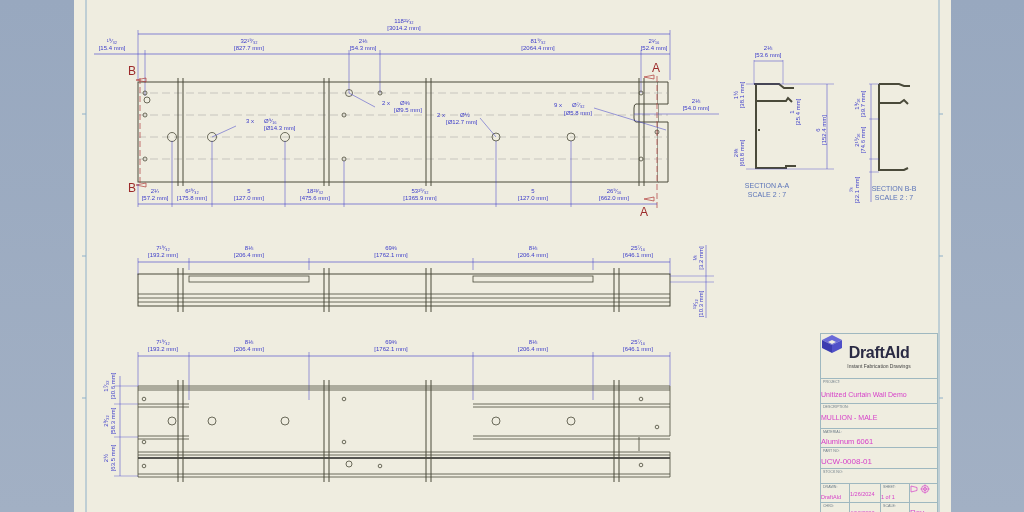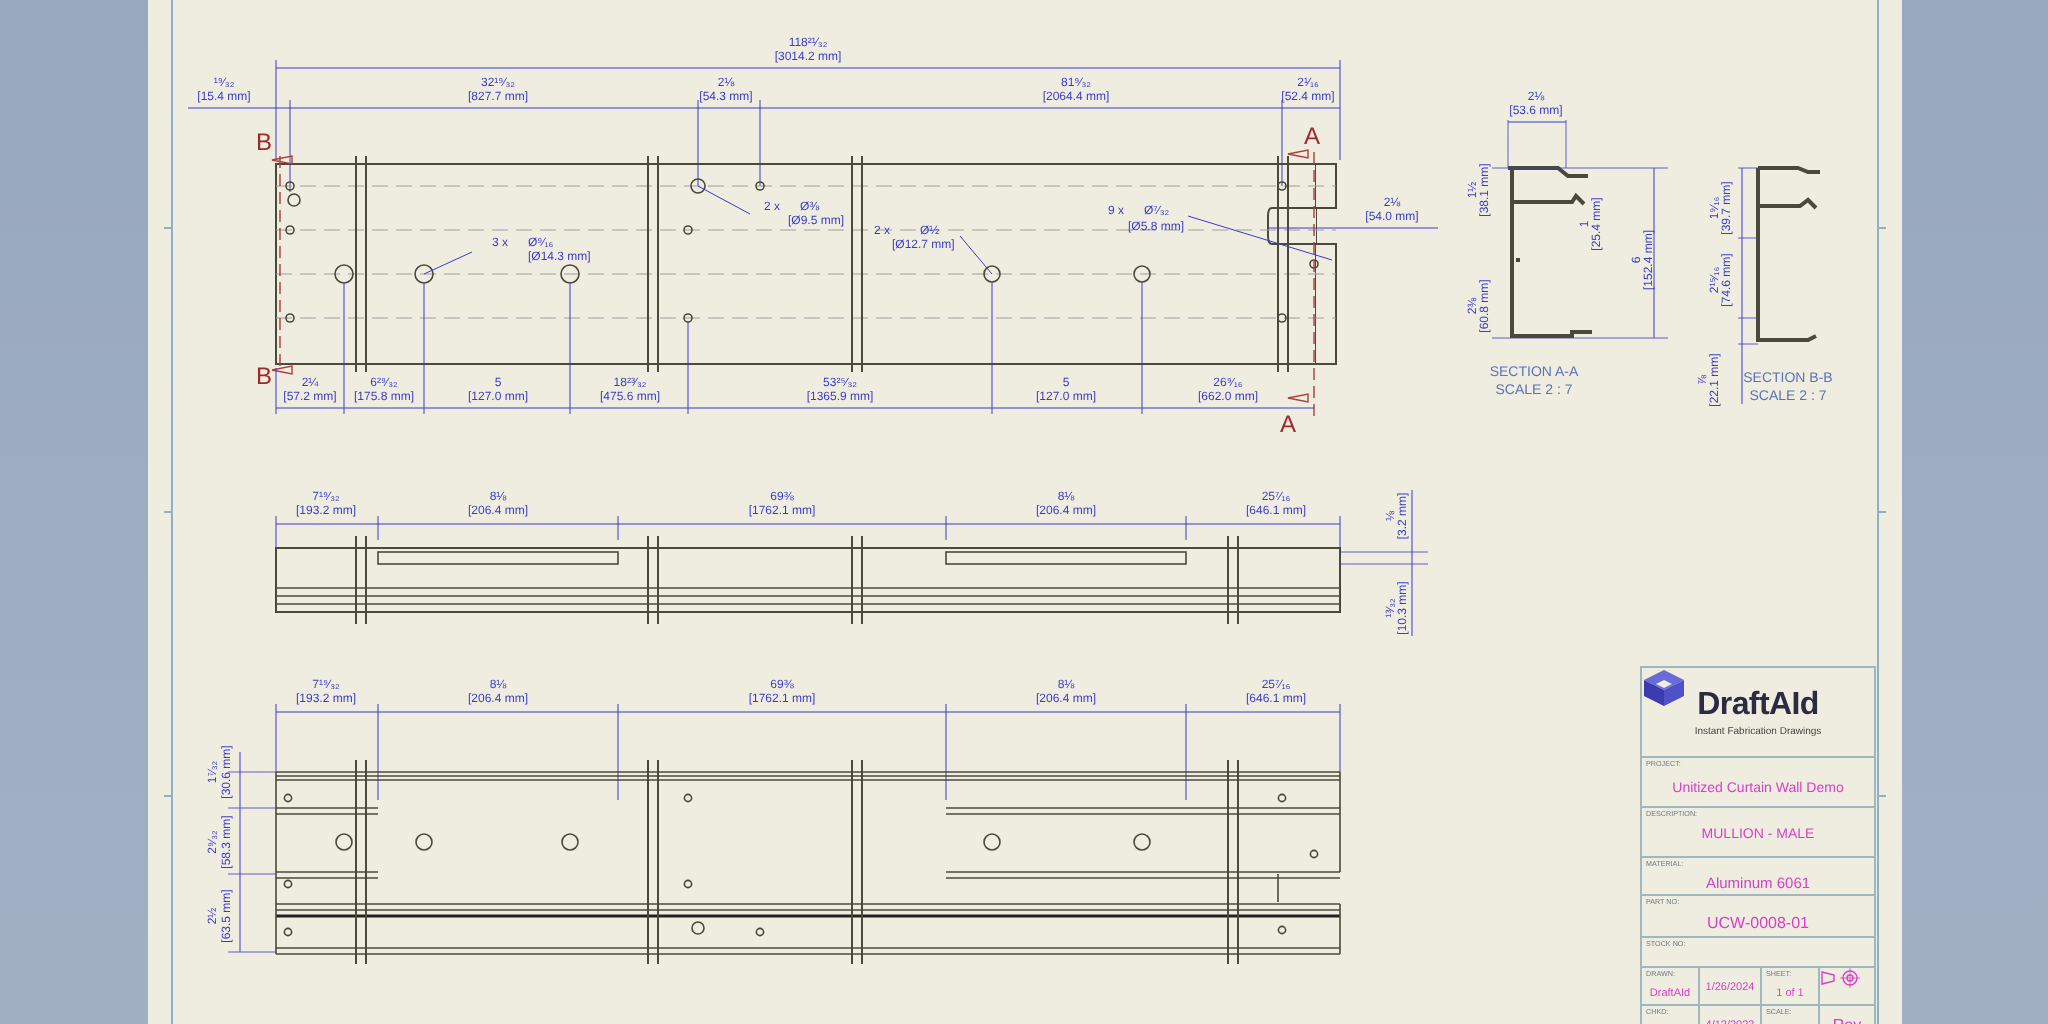--- a/index.html
+++ b/index.html
@@ -11,21 +11,21 @@
   .dim{font-family:"Liberation Sans",sans-serif;font-size:6px;fill:#3b3bc9;}
   .lbl{font-family:"Liberation Sans",sans-serif;font-size:7px;fill:#5a73b8;}
   .cutlbl{font-family:"Liberation Sans",sans-serif;font-size:12px;fill:#9c2a2a;}
   .tb{position:absolute;left:746px;top:333px;width:116px;height:179px;border:1px solid #9fb8c0;background:#efede0;font-family:"Liberation Sans",sans-serif;}
   .tb .logo{height:44px;border-bottom:1px solid #9fb8c0;display:flex;align-items:center;justify-content:center;flex-direction:column;}
   .tb .logo-row{display:flex;align-items:center;gap:3px;}
   .tb .brand{font-size:16px;font-weight:bold;color:#2b2b44;letter-spacing:-0.3px;}
   .tb .tag{font-size:5px;color:#444;margin-top:1px;}
   .tb .cell{border-bottom:1px solid #9fb8c0;position:relative;}
   .tb .cap{font-size:3.6px;color:#6b7a86;position:absolute;left:2px;top:1px;text-transform:uppercase;}
-  .tb .val{color:#d63fc9;text-align:center;}
+  .tb .val{color:#d63fc9;}
   .tb .row4{display:flex;height:18px;border-bottom:1px solid #9fb8c0;}
   .tb .row4 > div{border-right:1px solid #9fb8c0;position:relative;font-size:5px;}
   .tb .row4 > div:last-child{border-right:none;}
   .tb .row4 .val{position:absolute;left:0;right:0;bottom:2px;font-size:5.5px;}
 </style>
 </head>
 <body>
 
 <div class="bg-left"></div>
 <div class="bg-right"></div>

